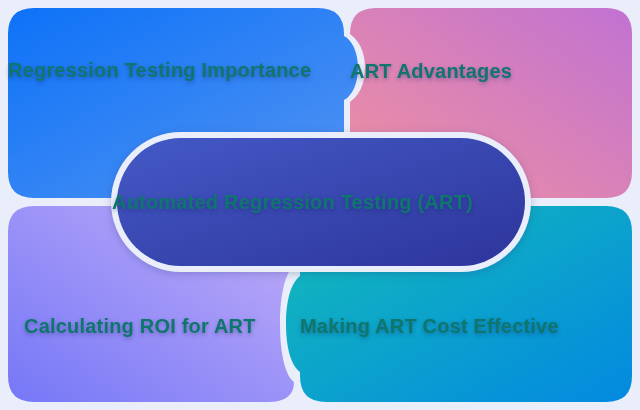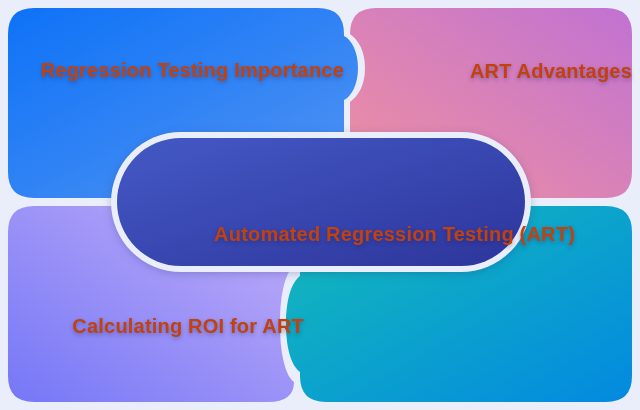--- a/index.html
+++ b/index.html
@@ -6,33 +6,33 @@
   .canvas{
     position:relative;
     width:640px;height:410px;
     background:#e9eefa;
     overflow:hidden;
     font-family:"Liberation Sans", sans-serif;
   }
   .shapes{position:absolute;left:0;top:0;}
   .label{
     position:absolute;
-    color:#c2410c;
+    color:#0f766e;
     font-weight:700;
     font-size:20px;
     line-height:24px;
-    text-align:right;
+    text-align:left;
     text-shadow:0 2px 4px rgba(20,30,90,.35);
     letter-spacing:.2px;
     white-space:nowrap;
     pointer-events:none;
   }
   .lbl-top-left   {left:8px;   top:58px;  width:336px;}
   .lbl-top-right  {left:350px; top:59px;  width:282px;}
-  .lbl-center     {left:112px; top:190px; width:463px; font-size:20px;margin-top:32px;}
+  .lbl-center     {left:112px; top:190px; width:463px; font-size:20px;}
   .lbl-bottom-left{left:24px;   top:314px; width:280px;}
   .lbl-bottom-right{left:300px;top:314px; width:332px;}
 </style>
 </head>
 <body>
 
 <div class="canvas">
 
   <svg class="shapes" width="640" height="410" viewBox="0 0 640 410">
     <defs>
@@ -109,14 +109,15 @@
   </svg>
 
   <div class="label lbl-top-left">Regression Testing Importance</div>
 
   <div class="label lbl-top-right">ART Advantages</div>
 
   <div class="label lbl-center">Automated Regression Testing (ART)</div>
 
   <div class="label lbl-bottom-left">Calculating ROI for ART</div>
 
+  <div class="label lbl-bottom-right">Making ART Cost Effective</div>
 
 </div>
 
 </body></html>

